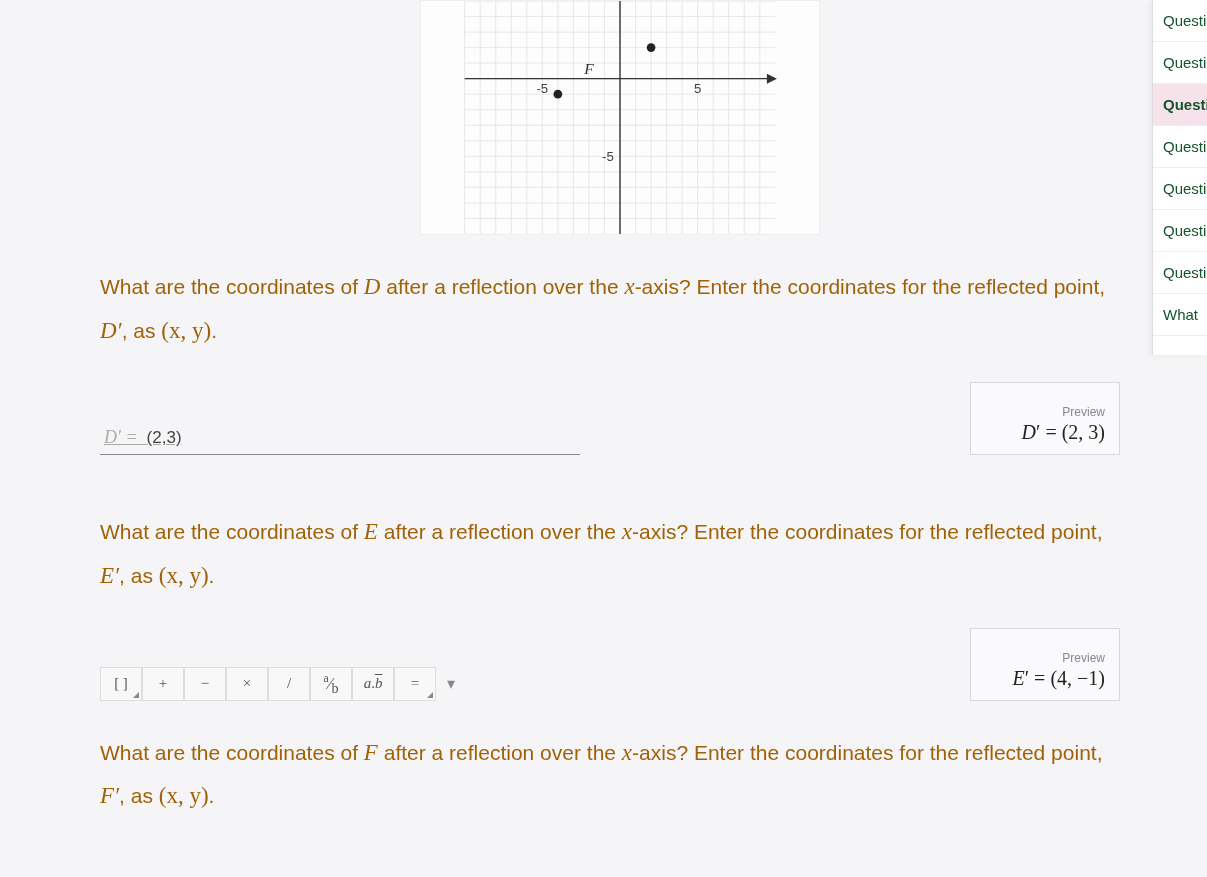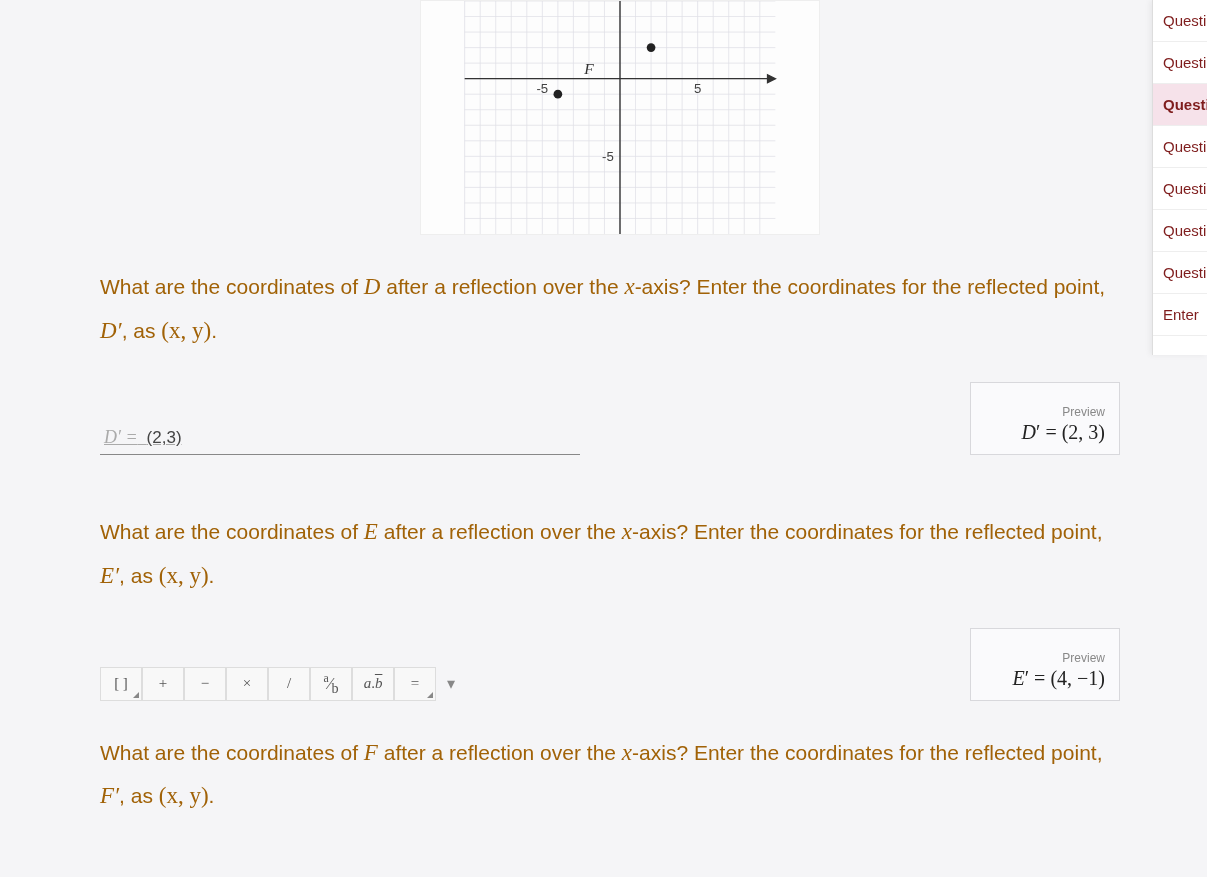--- a/index.html
+++ b/index.html
@@ -109,21 +109,21 @@
     border-left: 1px solid #ddd;
     box-shadow: -2px 0 6px rgba(0,0,0,0.06);
     height: 355px;
   }
   .sidebar .sitem {
     height: 42px;
     padding-left: 10px;
     display: flex;
     align-items: center;
     font-size: 15px;
-    color: #7f1d1d;
+    color: #14532d;
     border-bottom: 1px solid #eee;
     overflow: hidden;
     white-space: nowrap;
     cursor: pointer;
   }
   .sidebar .sitem.active {
     background: #f6e2ea;
     font-weight: bold;
   }
   sup { font-size: 0.7em; }
@@ -241,14 +241,14 @@
 </div>
 
 <div class="sidebar">
   <div class="sitem">Questi</div>
   <div class="sitem">Questi</div>
   <div class="sitem active">Questi</div>
   <div class="sitem">Questi</div>
   <div class="sitem">Questi</div>
   <div class="sitem">Questi</div>
   <div class="sitem">Questi</div>
-  <div class="sitem">Enter</div>
+  <div class="sitem">What</div>
 </div>
 
 </body></html>

